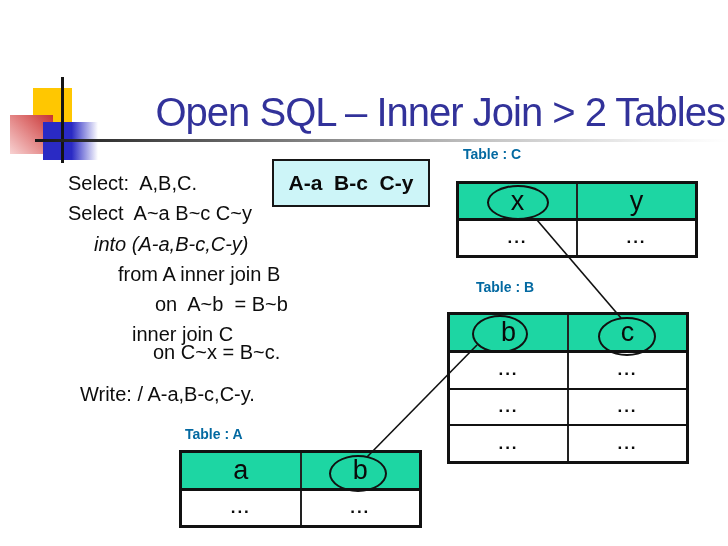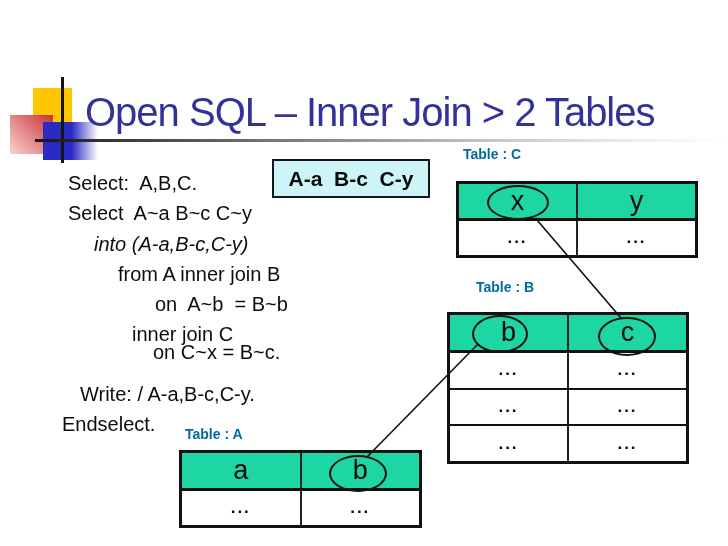--- a/index.html
+++ b/index.html
@@ -1,18 +1,18 @@
 <!DOCTYPE html>
 <html><head>
 <meta charset="utf-8">
 <style>
   html,body{margin:0;padding:0;background:#fff;}
   .slide{
     position:relative;width:728px;height:546px;background:#ffffff;
-    font-family:"Liberation Sans","DejaVu Sans",sans-serif;overflow:hidden;
+    font-family:"Liberation Sans","DejaVu Sans",sans-serif;overflow:hidden;text-align:right;
   }
   
   .sq{position:absolute;}
   .sq-yellow{left:33px;top:88px;width:39px;height:36px;background:#ffc701;}
   .sq-red{left:10px;top:115px;width:43px;height:39px;
     background:linear-gradient(225deg,#c63333 0%,#e07a7a 45%,#f8d2d2 100%);}
   .sq-blue{left:43px;top:122px;width:55px;height:38px;
     background:linear-gradient(to right,#2a2ac4 0%,#2a2ac4 52%,rgba(42,42,196,0) 100%);}
   .vline{position:absolute;left:61px;top:77px;width:3px;height:86px;background:#141414;}
   .divider{position:absolute;left:35px;top:139px;width:693px;height:3px;
@@ -28,21 +28,21 @@
   .l1{left:68px; top:201px;}
   .l2{left:94px; top:232px;font-style:italic;}
   .l3{left:118px;top:262px;}
   .l4{left:155px;top:292px;}
   .l5{left:132px;top:322px;}
   .l6{left:153px;top:340px;}
   .l7{left:80px; top:382px;}
   .l8{left:62px; top:412px;}
   
   .hl-box{
-    position:absolute;left:272px;top:159px;width:158px;height:39px;
+    position:absolute;left:272px;top:159px;width:158px;height:48px;
     background:#cdf5f8;border:2px solid #161616;box-sizing:border-box;
     display:flex;align-items:center;justify-content:center;
     font-size:21px;font-weight:bold;color:#0a0a0a;white-space:pre;
   }
   
   .tbl-label{position:absolute;font-size:14px;font-weight:bold;color:#0369a1;white-space:pre;}
   .lbl-c{left:463px;top:146px;}
   .lbl-b{left:452px;top:279px;margin-left:24px;}
   .lbl-a{left:185px;top:426px;}
   .tbl{position:absolute;border:3px solid #111;box-sizing:border-box;background:#fff;
@@ -80,21 +80,20 @@
   <div class="title">Open SQL – Inner Join &gt; 2 Tables</div>
 
   <div class="code-line l0">Select:  A,B,C.</div>
   <div class="code-line l1">Select  A~a B~c C~y</div>
   <div class="code-line l2">into (A-a,B-c,C-y)</div>
   <div class="code-line l3">from A inner join B</div>
   <div class="code-line l4">on  A~b  = B~b</div>
   <div class="code-line l5">inner join C</div>
   <div class="code-line l6">on C~x = B~c.</div>
   <div class="code-line l7">Write: / A-a,B-c,C-y.</div>
-  <div class="code-line l8">Endselect.</div>
 
   <div class="hl-box">A-a  B-c  C-y</div>
 
   <div class="tbl-label lbl-c">Table : C</div>
   <div class="tbl tbl-c">
     <div class="tr head">
       <div class="cell">x</div>
       <div class="cell">y</div>
     </div>
     <div class="tr data">

